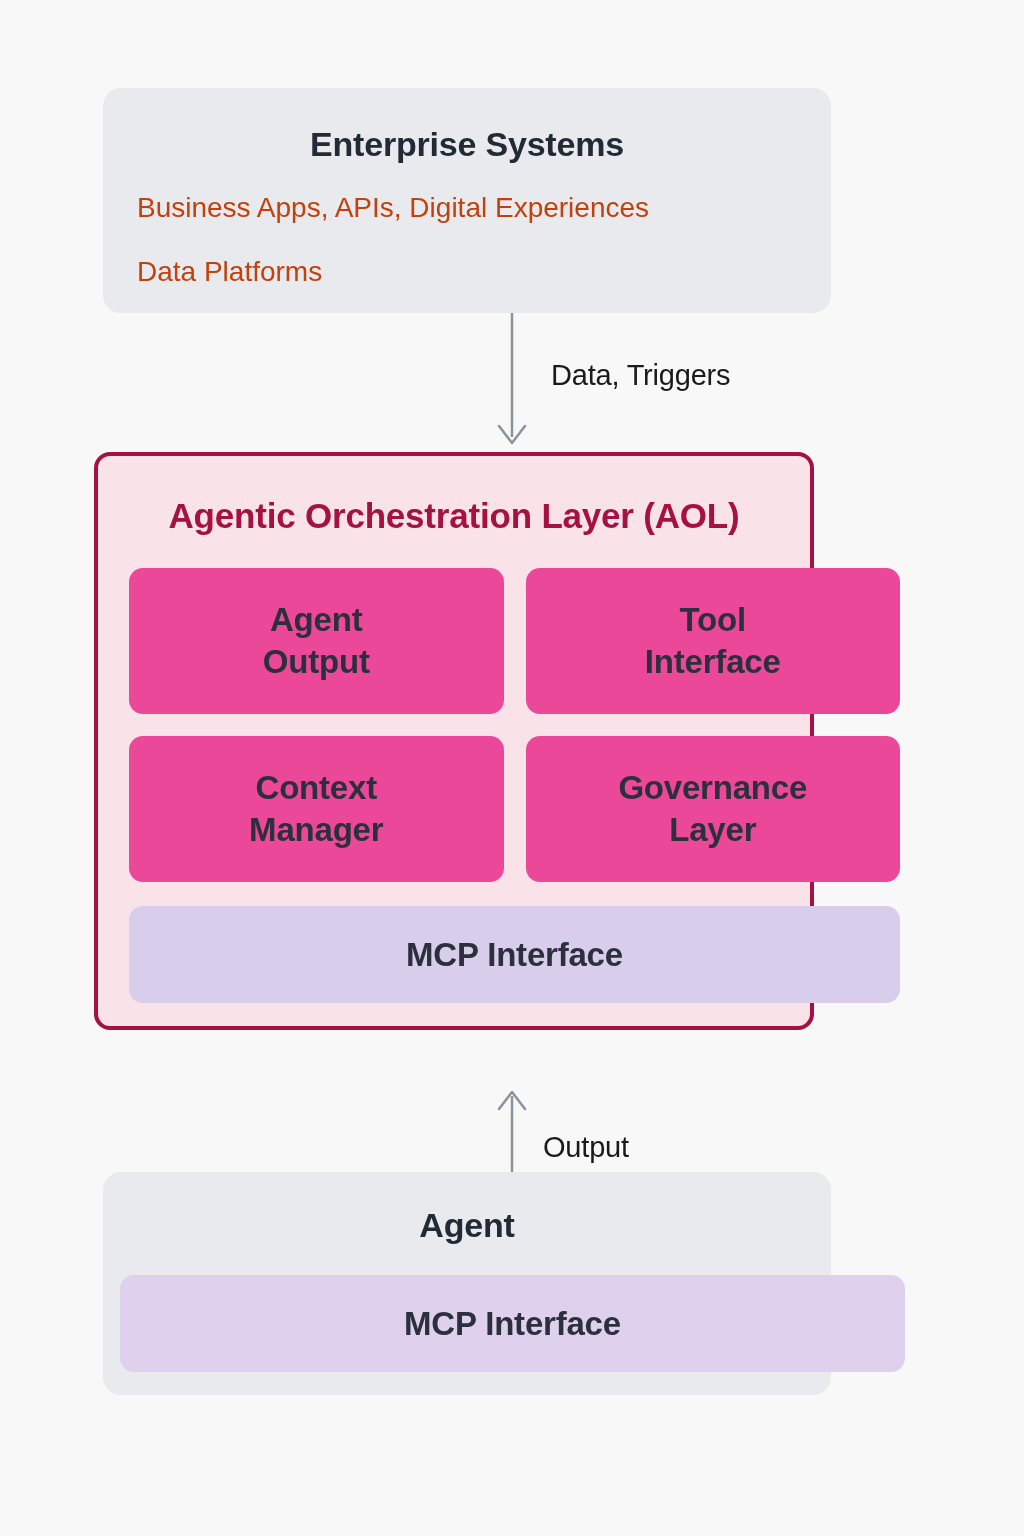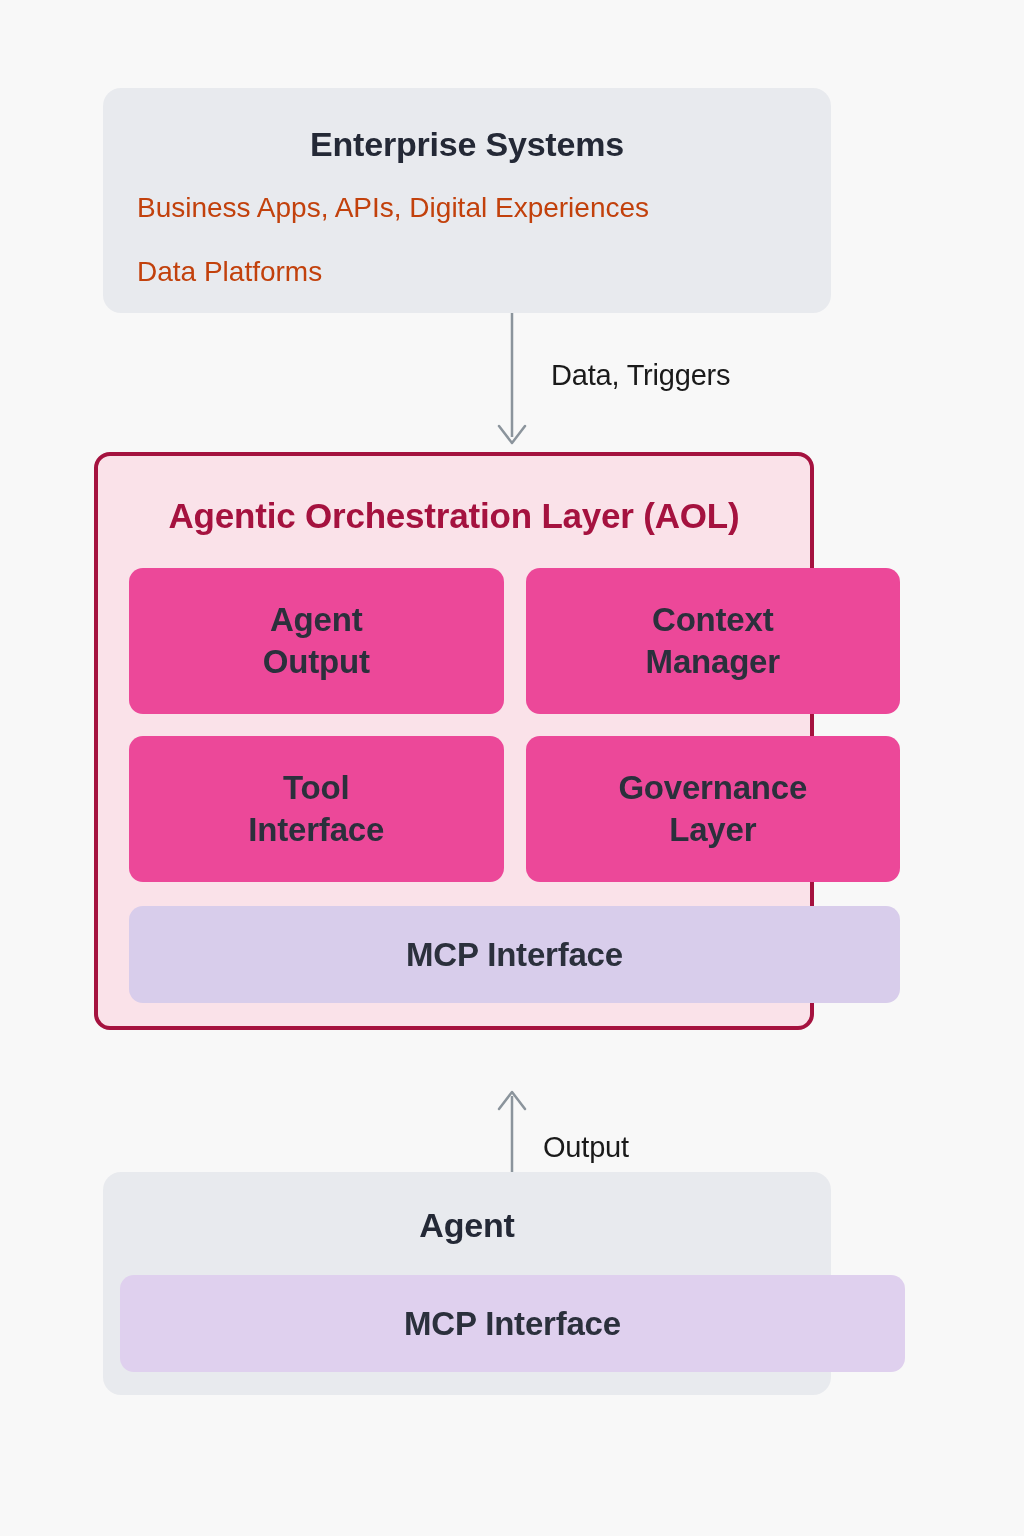--- a/index.html
+++ b/index.html
@@ -185,29 +185,29 @@
 
       <div class="aol-cell">
         <span>
           <span>Agent</span><br>
           <span>Output</span>
         </span>
       </div>
 
       <div class="aol-cell">
         <span>
+          <span>Tool</span><br>
+          <span>Interface</span>
+        </span>
+      </div>
+
+      <div class="aol-cell">
+        <span>
           <span>Context</span><br>
           <span>Manager</span>
-        </span>
-      </div>
-
-      <div class="aol-cell">
-        <span>
-          <span>Tool</span><br>
-          <span>Interface</span>
         </span>
       </div>
 
       <div class="aol-cell">
         <span>
           <span>Governance</span><br>
           <span>Layer</span>
         </span>
       </div>
 

